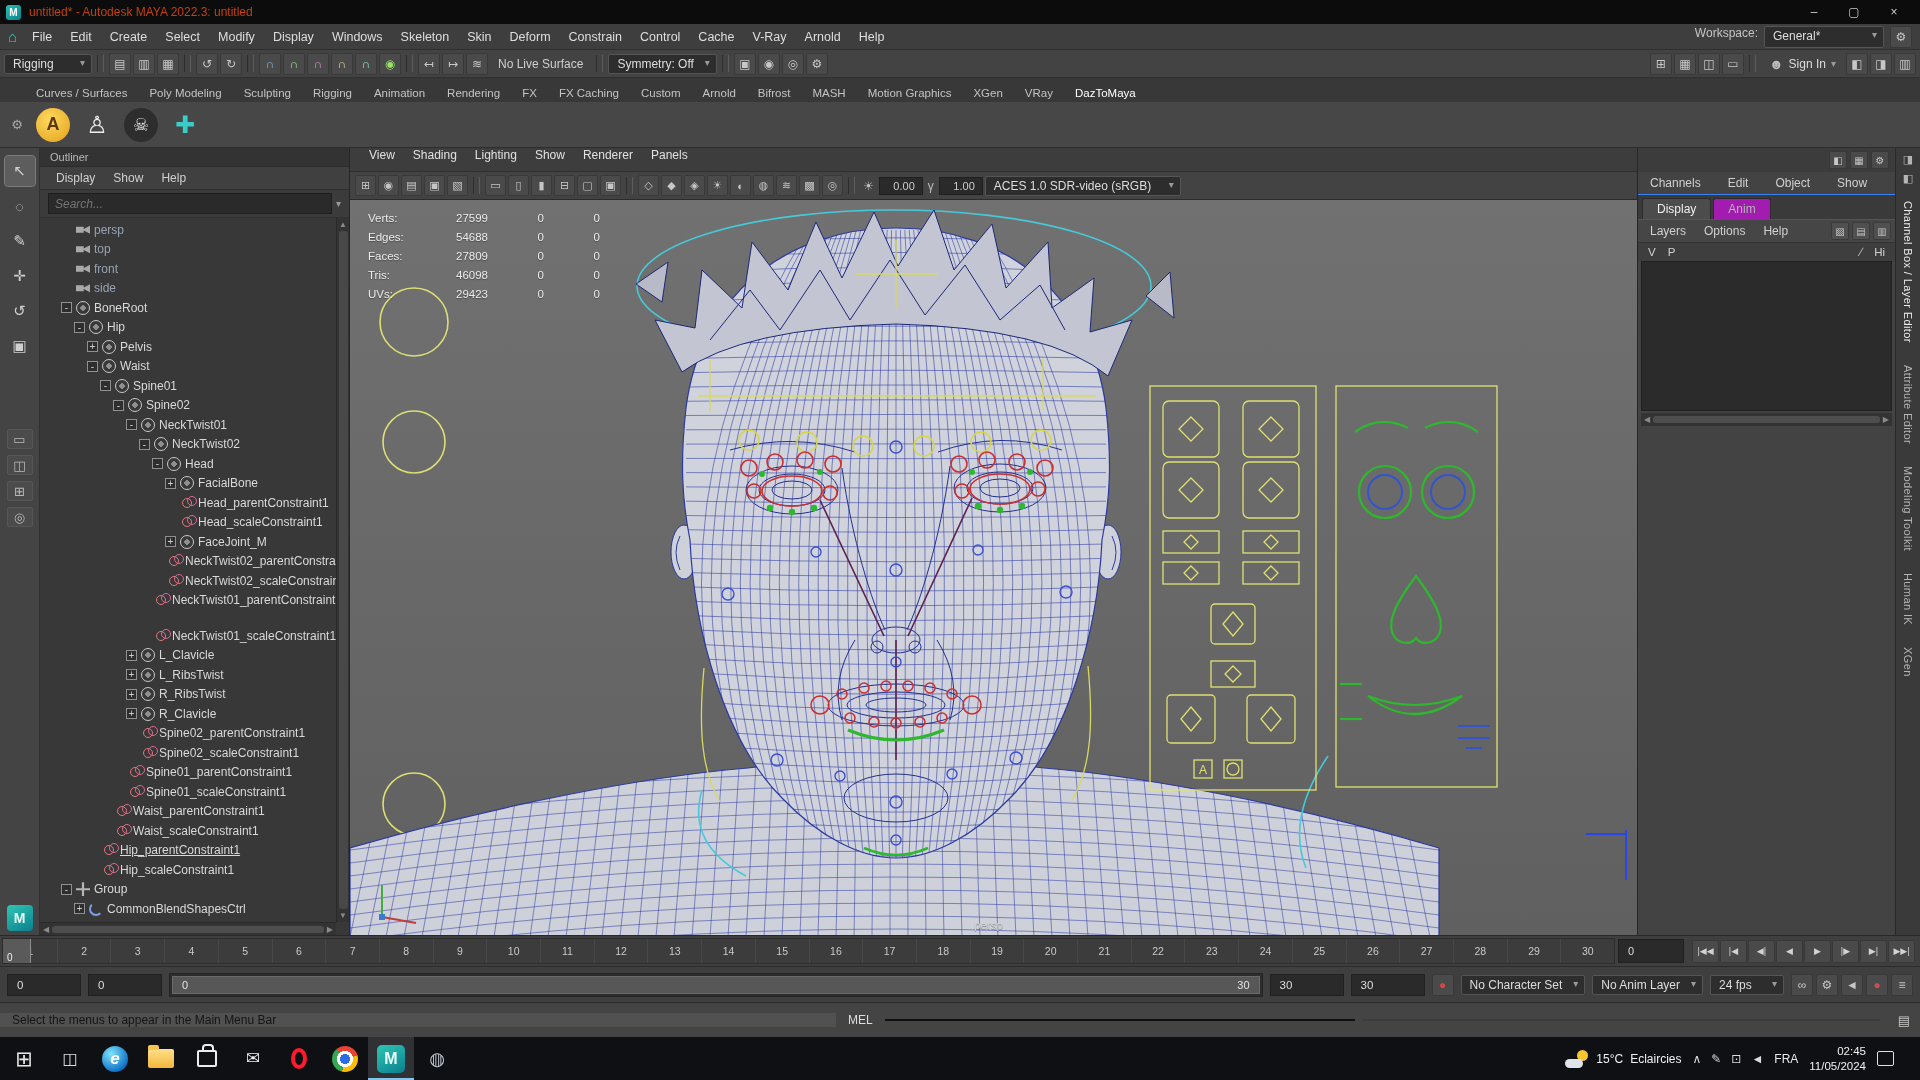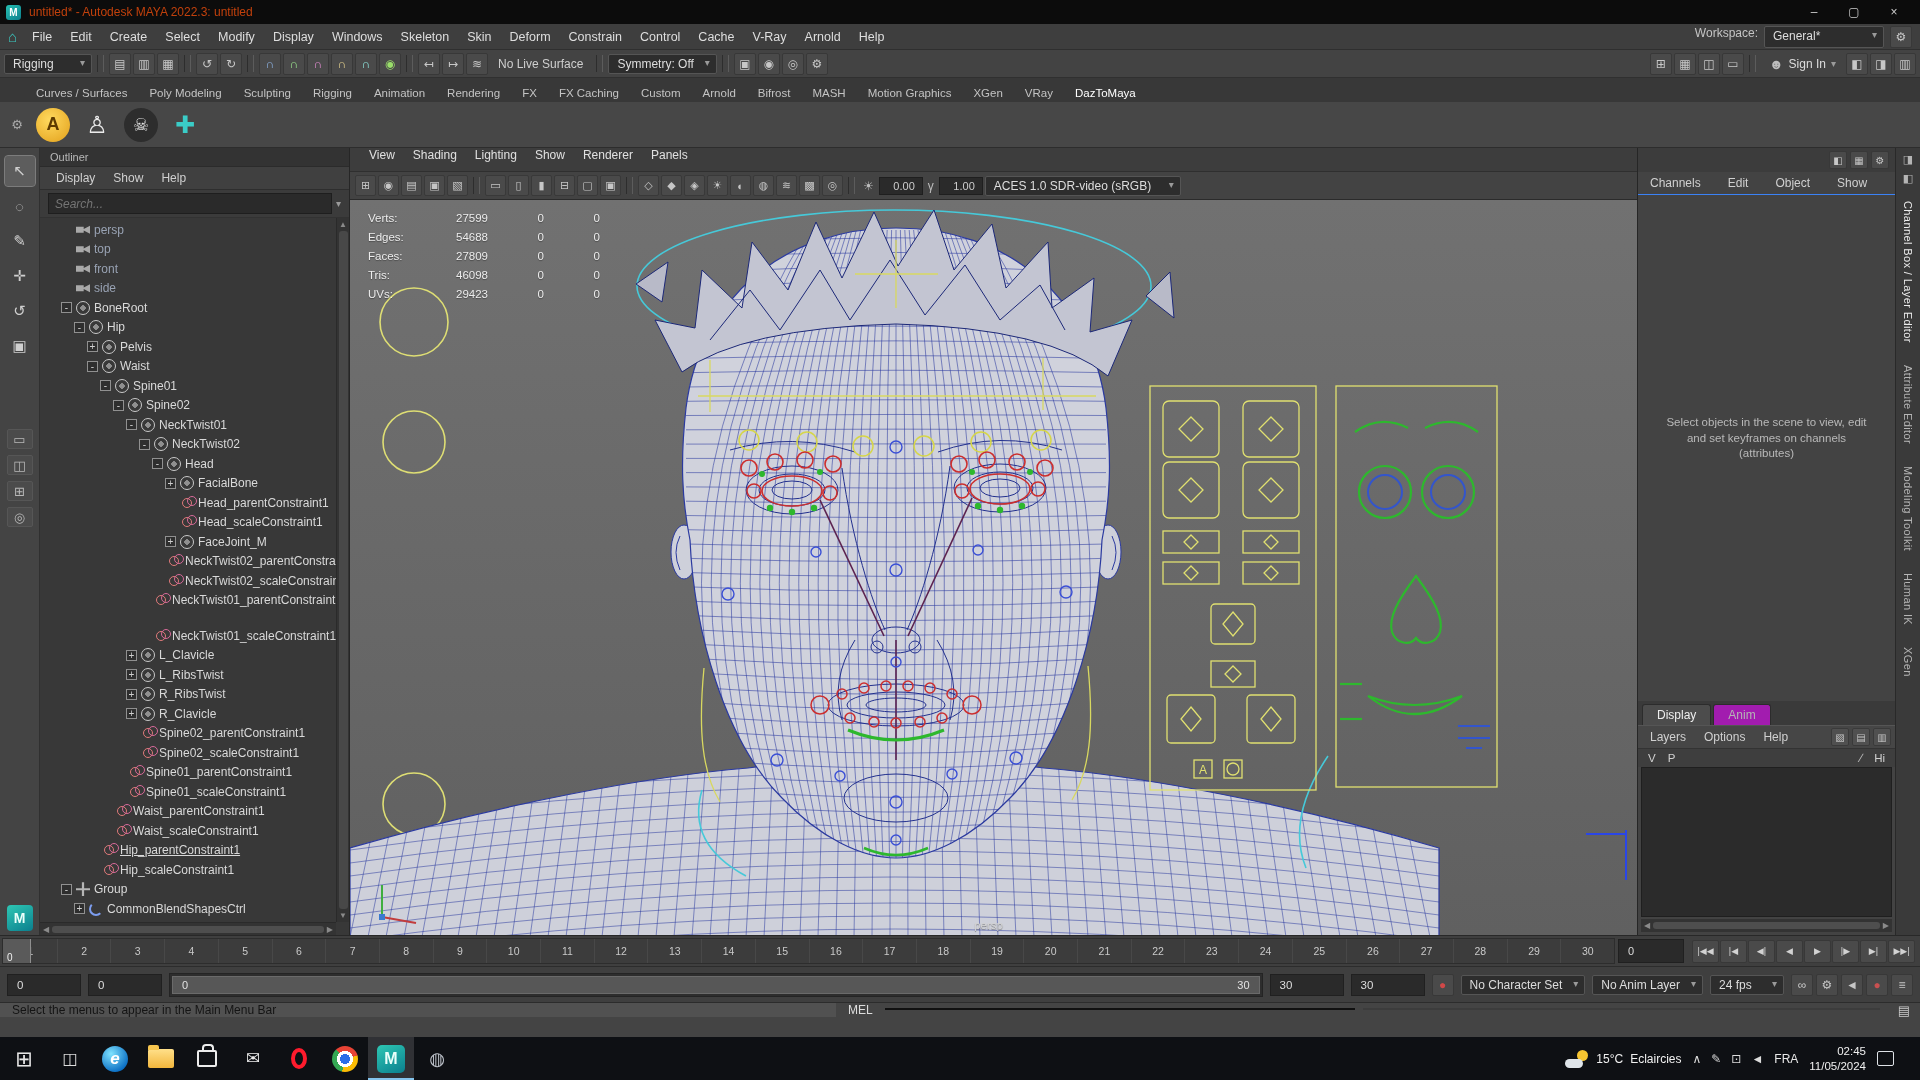--- a/index.html
+++ b/index.html
@@ -146,21 +146,21 @@
   
   .range{height:36px;background:#3f3f3f;border-top:1px solid #2c2c2c;display:flex;align-items:center;gap:7px;padding:0 7px;flex:none}
   .r-field{width:74px;height:22px;background:#2a2a2a;border:1px solid #202020;color:#ddd;font-size:11.5px;display:flex;align-items:center;padding:0 9px}
   .r-track{flex:1;height:24px;background:#2d2d2d;border:1px solid #242424;position:relative}
   .r-range{position:absolute;inset:2px;background:#575757;border:1px solid #6a6a6a;display:flex;align-items:center;
     justify-content:space-between;padding:0 9px;font-size:11px;color:#e2e2e2}
   .r-icon{width:22px;height:22px;display:flex;align-items:center;justify-content:center;color:#c6c6c6;font-size:12px;
     background:#4a4a4a;border:1px solid #383838;border-radius:2px}
 
   
-  .cmdline{height:35px;background:#444;border-top:1px solid #2c2c2c;display:flex;align-items:flex-start;flex:none}
+  .cmdline{height:35px;background:#444;border-top:1px solid #2c2c2c;display:flex;align-items:center;flex:none}
   .helpline{width:836px;background:#515151;color:#141414;font-size:12px;display:flex;align-items:center;padding:0 12px;flex:none}
   .mel-label{display:flex;align-items:center;padding:0 12px;color:#dcdcdc;font-size:12px}
   .mel-input{width:470px;margin:5px 0;background:#1d1d1d;border:1px solid #101010;flex:none}
   .mel-output{flex:1;margin:5px 8px;background:#4f4f4f;border:1px solid #3c3c3c}
   .cmd-icon{width:32px;display:flex;align-items:center;justify-content:center;color:#c9c9c9;font-size:13px}
 
   
   .taskbar{height:43px;background:#0e1014;display:flex;align-items:stretch;flex:none;color:#e8e8e8}
   .tb-start{width:48px;display:flex;align-items:center;justify-content:center;font-size:21px;color:#e6e6e6}
   .tb-search{width:300px;background:#fff;display:flex;align-items:center;gap:9px;padding:0 11px;flex:none}
@@ -1059,23 +1059,20 @@
           <span class="sicon" style="width:18px;height:18px;font-size:10px">▦</span>
           <span class="sicon" style="width:18px;height:18px;font-size:10px">⚙</span>
         </div>
       <div class="cb-menus">
 
       <span class="pane-menu">Channels</span>
           <span class="pane-menu">Edit</span>
           <span class="pane-menu">Object</span>
           <span class="pane-menu">Show</span>
         </div>
-      <div class="cb-empty">
-        <div class="cb-msg">Select objects in the scene to view, edit and set keyframes on channels (attributes)</div>
-      </div>
       <div class="cb-tabs">
 
       <span class="cb-tab active">Display</span>
           <span class="cb-tab">Anim</span>
         </div>
       <div class="cb-lmenus">
         <span style="display:flex;gap:2px">
 
         <span class="pane-menu">Layers</span>
             <span class="pane-menu">Options</span>

